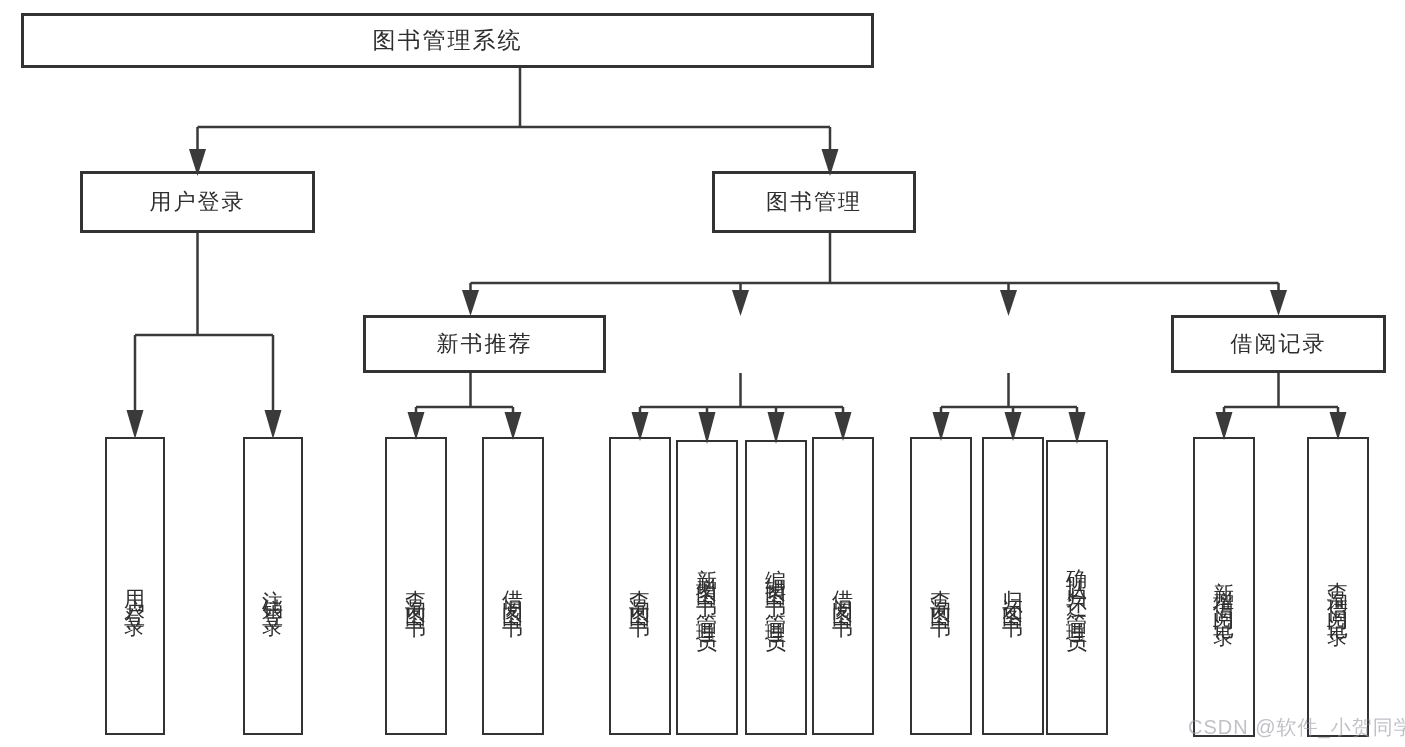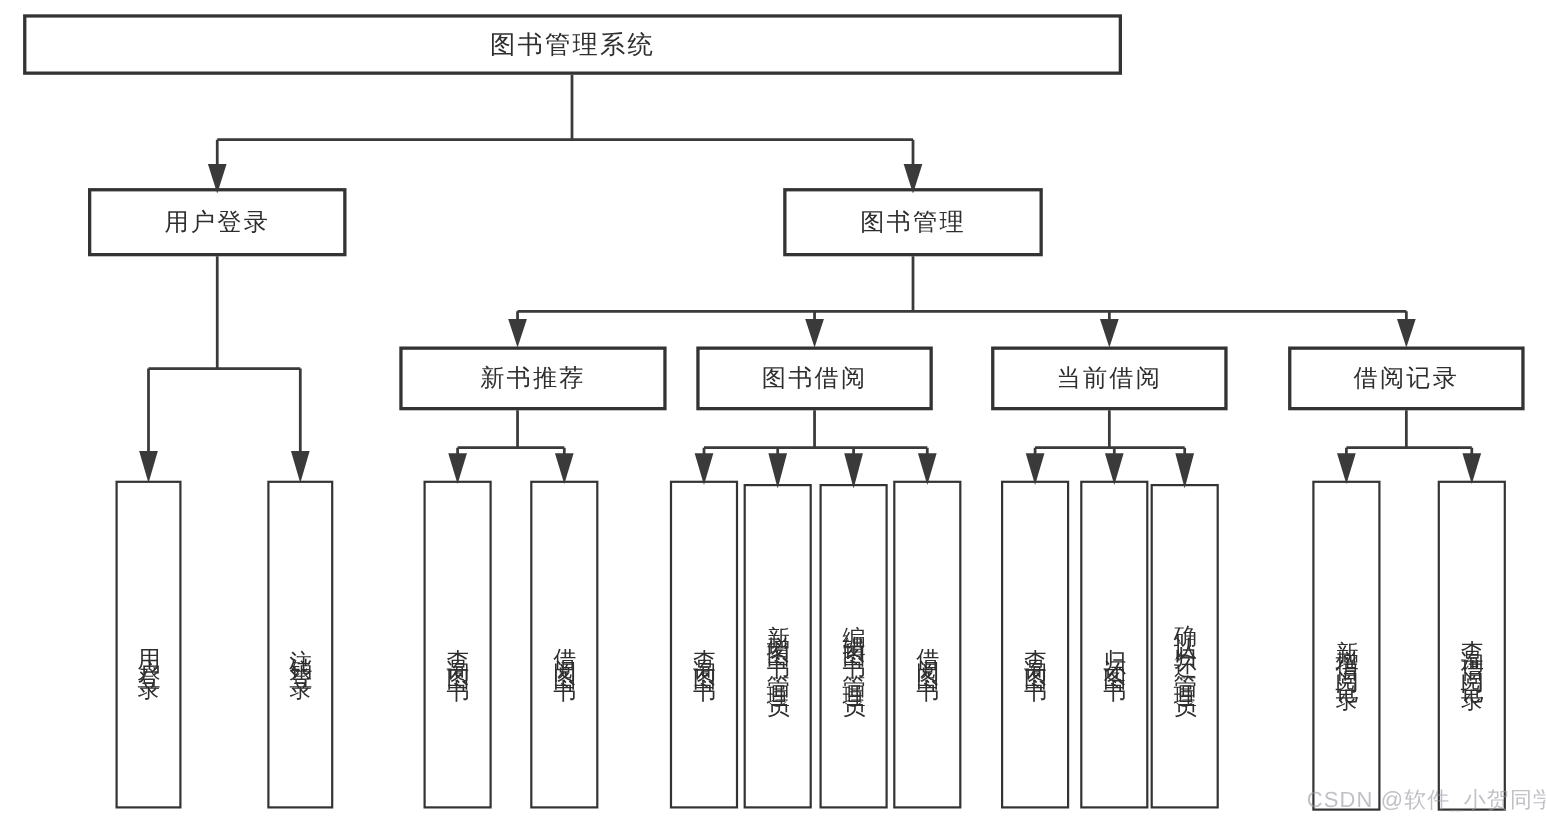--- a/index.html
+++ b/index.html
@@ -102,39 +102,33 @@
 
       <polygon points="932.5,412 949.5,412 941,441"></polygon>
       <polygon points="1004.5,412 1021.5,412 1013,441"></polygon>
       <polygon points="1068.5,412 1085.5,412 1077,444"></polygon>
 
       <polygon points="1215.5,412 1232.5,412 1224,440"></polygon>
       <polygon points="1329.5,412 1346.5,412 1338,440"></polygon>
     </g>
   </svg>
 
-  <div class="box root" style="left:21px;top:13px;width:999px;height:55px">
+  <div class="box root" style="left:21px;top:13px;width:853px;height:55px">
     <span class="hlabel">图书管理系统</span>
   </div>
 
   <div class="box" style="left:80px;top:171px;width:235px;height:62px">
     <span class="hlabel">用户登录</span>
   </div>
-  <div class="box" style="left:712px;top:171px;width:236px;height:62px">
+  <div class="box" style="left:712px;top:171px;width:204px;height:62px">
     <span class="hlabel">图书管理</span>
   </div>
 
   <div class="box" style="left:363px;top:315px;width:243px;height:58px">
     <span class="hlabel">新书推荐</span>
-  </div>
-  <div class="box" style="left:633px;top:315px;width:215px;height:58px">
-    <span class="hlabel">图书借阅</span>
-  </div>
-  <div class="box" style="left:901px;top:315px;width:215px;height:58px">
-    <span class="hlabel">当前借阅</span>
   </div>
   <div class="box" style="left:1171px;top:315px;width:215px;height:58px">
     <span class="hlabel">借阅记录</span>
   </div>
 
   <div class="box leaf" style="left:105px;top:437px;width:60px;height:298px">
     <span class="vlabel">用户登录</span>
   </div>
   <div class="box leaf" style="left:243px;top:437px;width:60px;height:298px">
     <span class="vlabel">注销登录</span>

